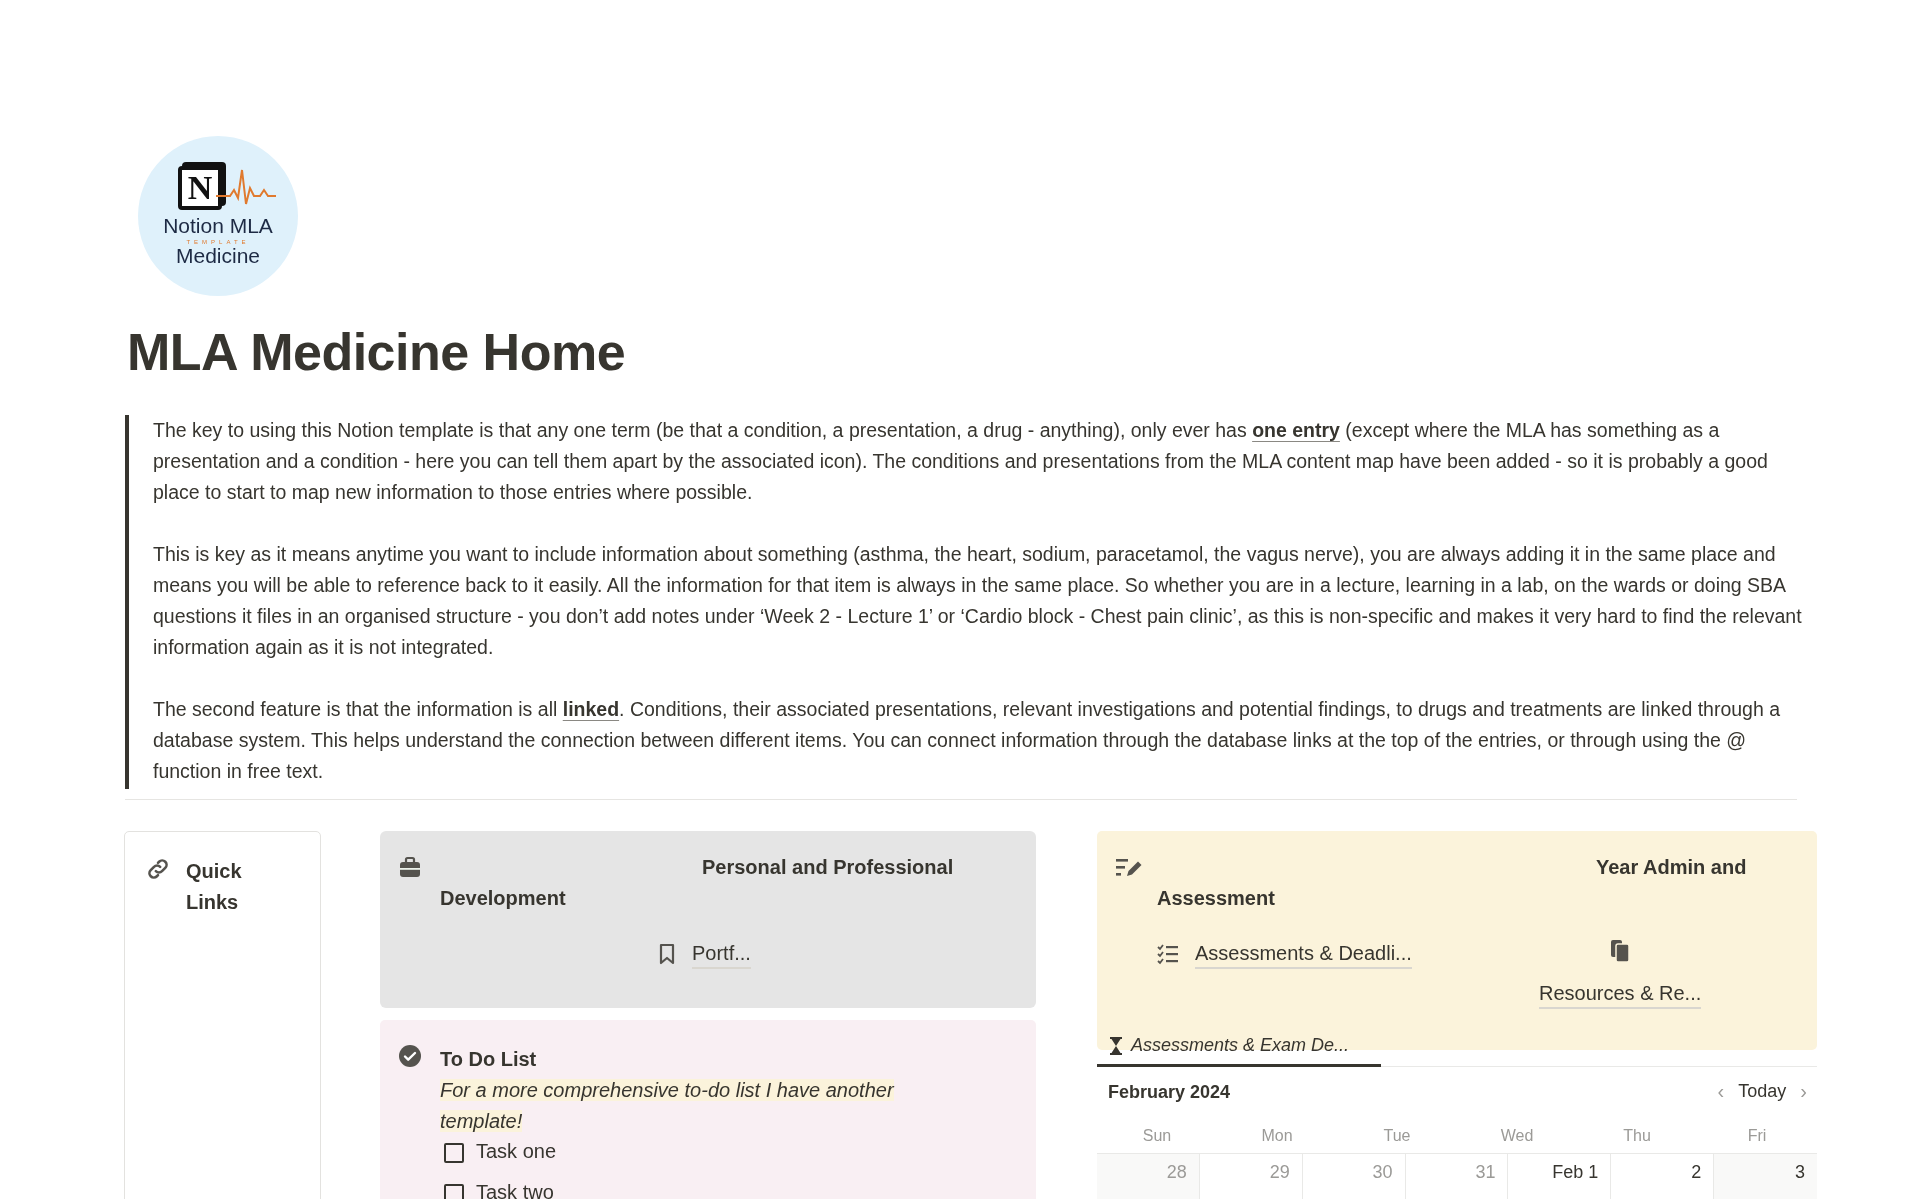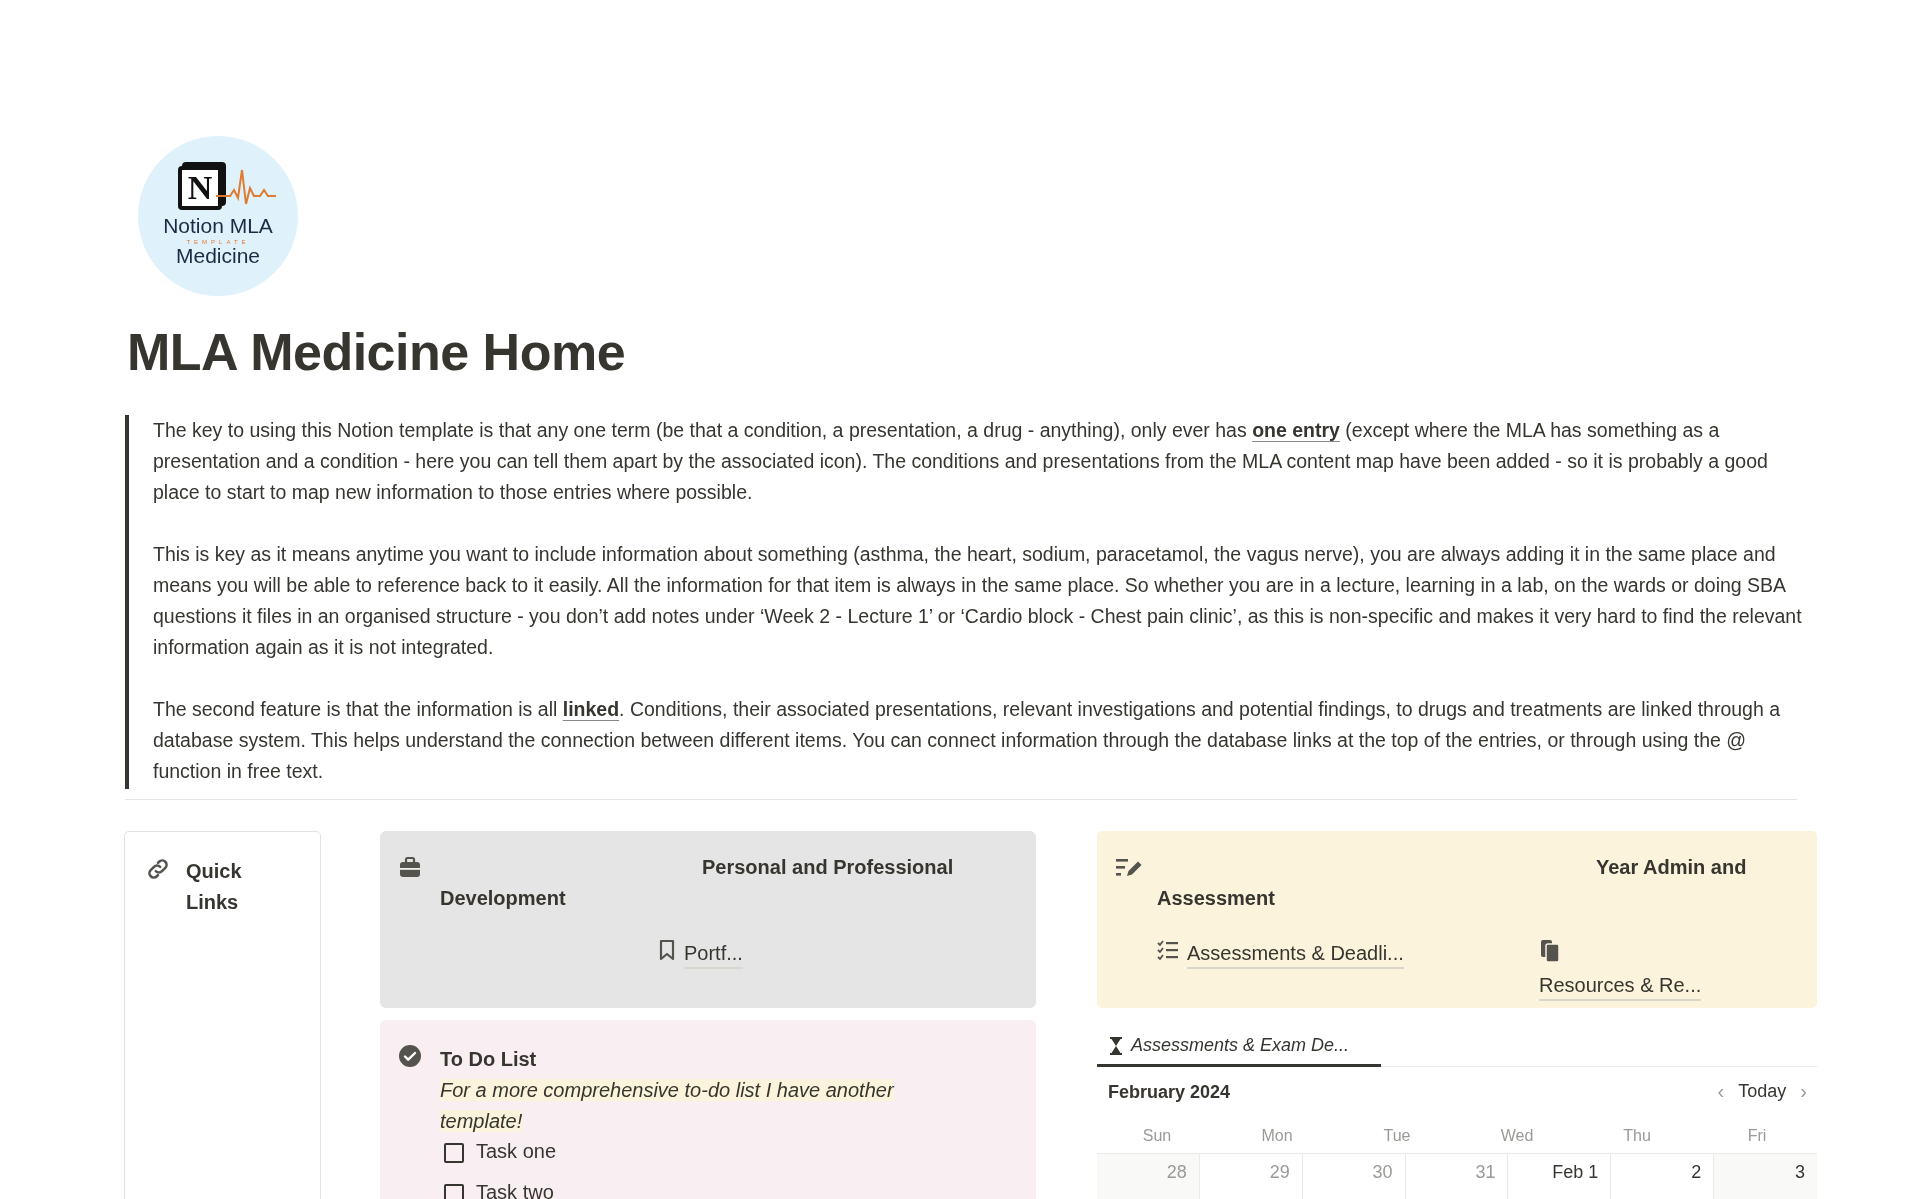--- a/index.html
+++ b/index.html
@@ -42,26 +42,26 @@
     border: 1px solid #e3e2df; border-radius: 5px; background: #fff;
   }
   .quick-links .ico { position: absolute; left: 20px; top: 24px; }
   .quick-links .title { position: absolute; left: 61px; top: 24px; font-size: 20px; font-weight: bold; line-height: 31px; width: 100px; }
   .quick-links ul { position: absolute; left: 61px; top: 132px; list-style: none; width: 115px; }
   .quick-links li { font-size: 19.5px; font-style: italic; line-height: 31px; margin-bottom: 11px; word-break: break-all; }
 
   .card { position: absolute; border-radius: 5px; }
   .card-green { left: 380px; top: 831px; width: 656px; height: 177px; background: #e5e5e5; border-radius: 6px; }
   .card-pink { left: 380px; top: 1020px; width: 656px; height: 200px; background: #f9eff3; }
-  .card-yellow { left: 1097px; top: 831px; width: 720px; height: 177px; background: #fbf3db; }
+  .card-yellow { left: 1097px; top: 831px; width: 720px; height: 219px; background: #fbf3db; }
 
   .card .hdr-ico { position: absolute; left: 18px; top: 24px; }
   .card .hdr-text { position: absolute; font-size: 20px; font-weight: bold; line-height: 31px; }
 
-  .link-pill { position: absolute; display: flex; align-items: flex-start; gap: 8px; font-size: 20px; }
+  .link-pill { position: absolute; display: flex; align-items: center; gap: 16px; font-size: 20px; }
   .link-pill .txt { border-bottom: 2px solid #d9d6cf; line-height: 28px; }
 
   .todo-title { position: absolute; left: 60px; top: 24px; font-size: 20px; font-weight: bold; line-height: 31px; }
   .todo-note { position: absolute; left: 60px; top: 55px; width: 520px; font-size: 20px; font-style: italic; line-height: 31px; }
   .todo-note span { background: #fbf3db; }
   .todo-item { position: absolute; left: 64px; display: flex; align-items: flex-end; gap: 12px; font-size: 20px; }
   .todo-item .cb { width: 20px; height: 20px; border: 2px solid #37352f; border-radius: 2px; background: transparent; }
 
   .tab-bar { position: absolute; left: 1097px; top: 1027px; width: 720px; height: 40px; border-bottom: 1px solid #e9e9e7; }
   .tab { position: absolute; left: 0; top: 0; height: 40px; width: 284px; display: flex; align-items: center; gap: 8px; padding-left: 12px; font-size: 18px; border-bottom: 3px solid #37352f; font-style: italic; }

